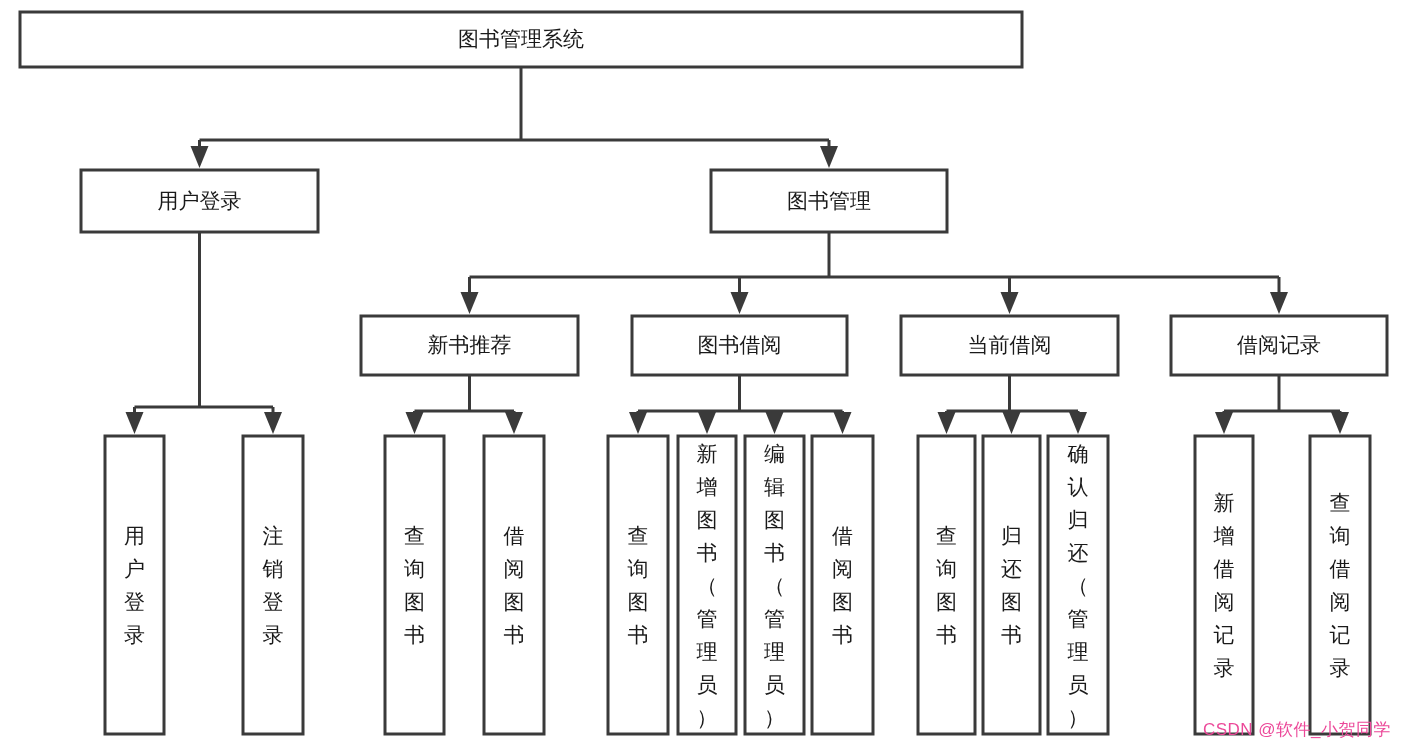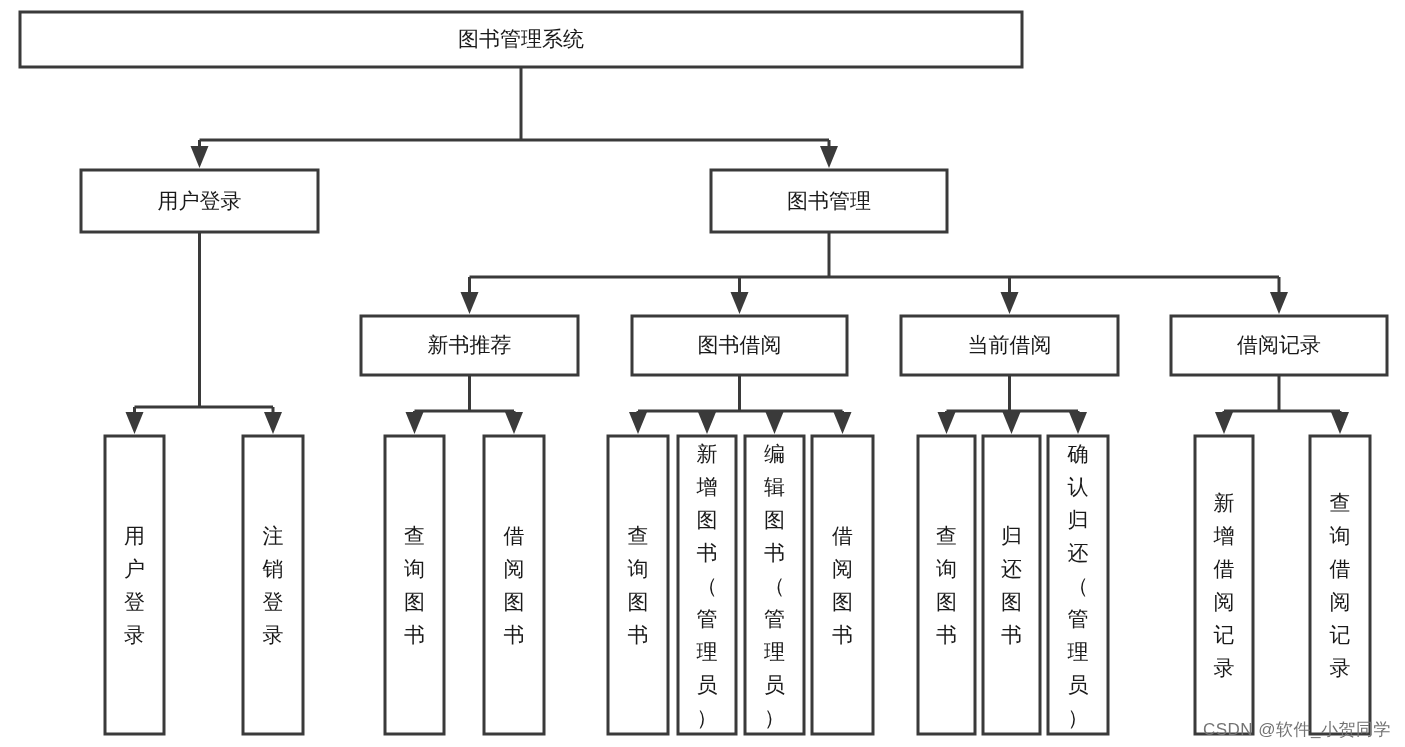--- a/index.html
+++ b/index.html
@@ -54,21 +54,21 @@
     font-size: 21px;
     fill: #1a1a1a;
     text-anchor: middle;
   }
   .watermark {
     position: absolute;
     right: 14px;
     bottom: 6px;
     font-family: "Liberation Sans", "DejaVu Sans", sans-serif;
     font-size: 17px;
-    color: #737373;
+    color: #ec4899;
     letter-spacing: 0.5px;
     white-space: nowrap;
     pointer-events: none;
   }
 </style>
 </head>
 <body>
 
 <div id="diagram-root">
   <svg class="flowchart" viewBox="0 0 1405 747" xmlns="http://www.w3.org/2000/svg">

